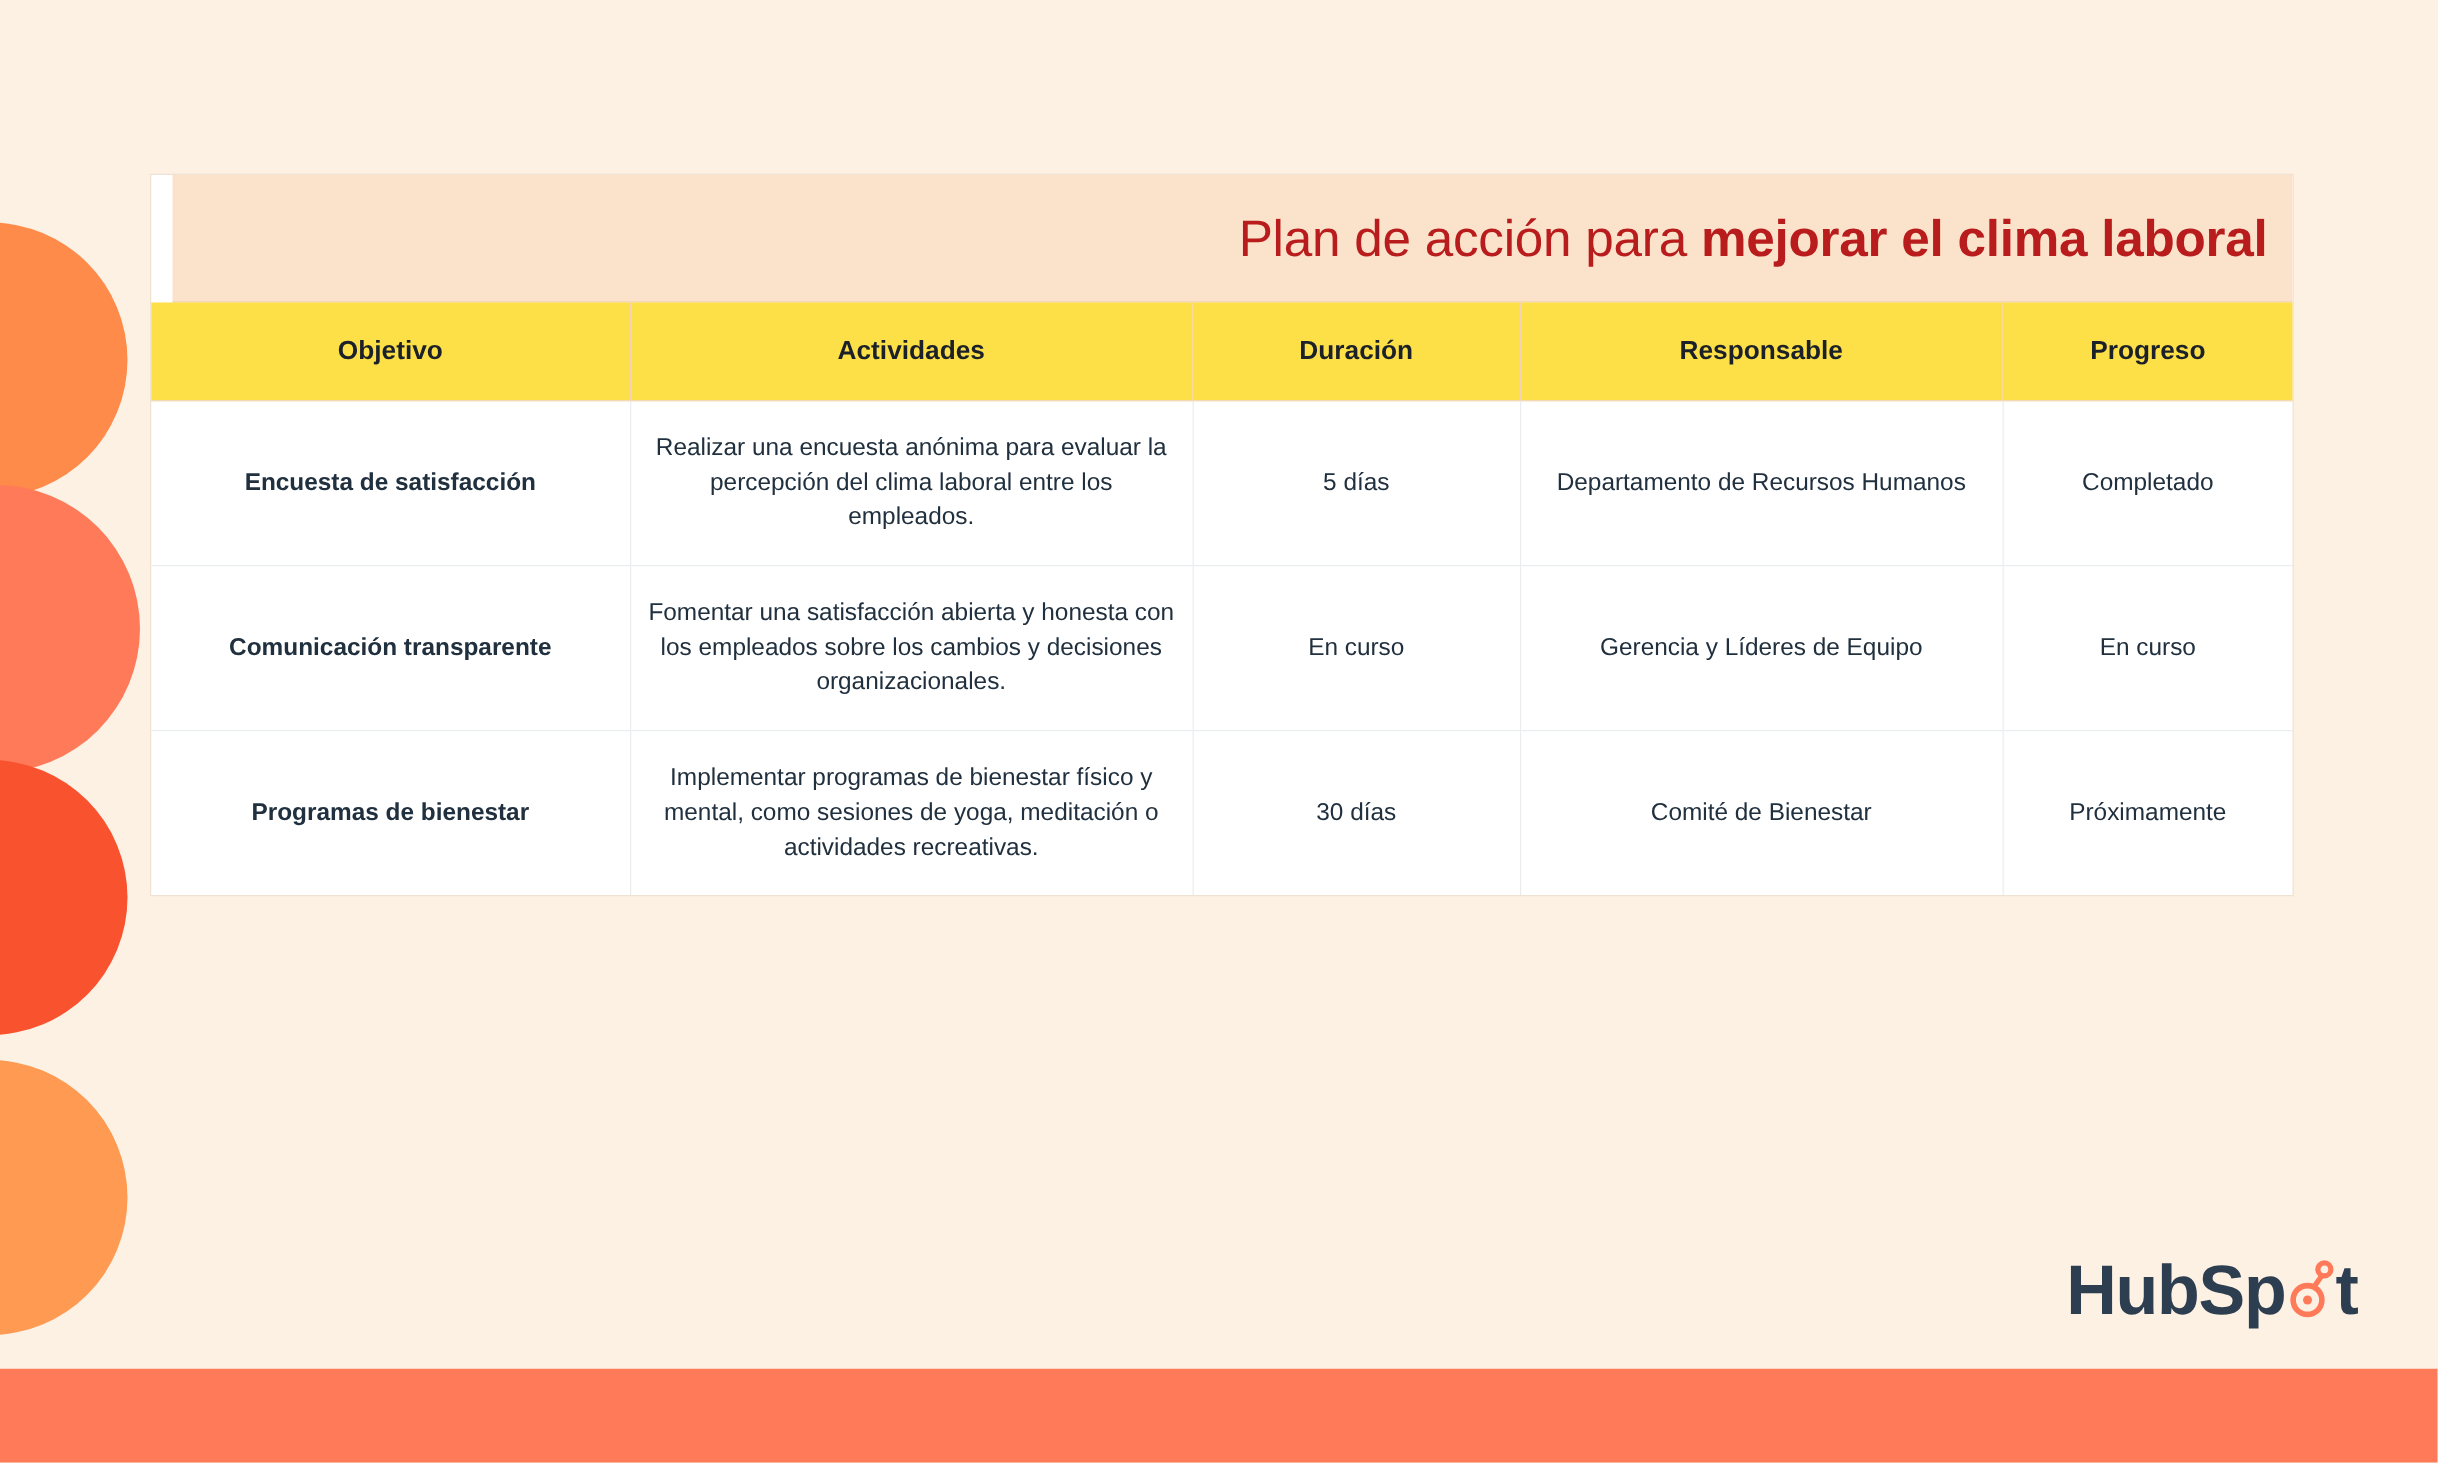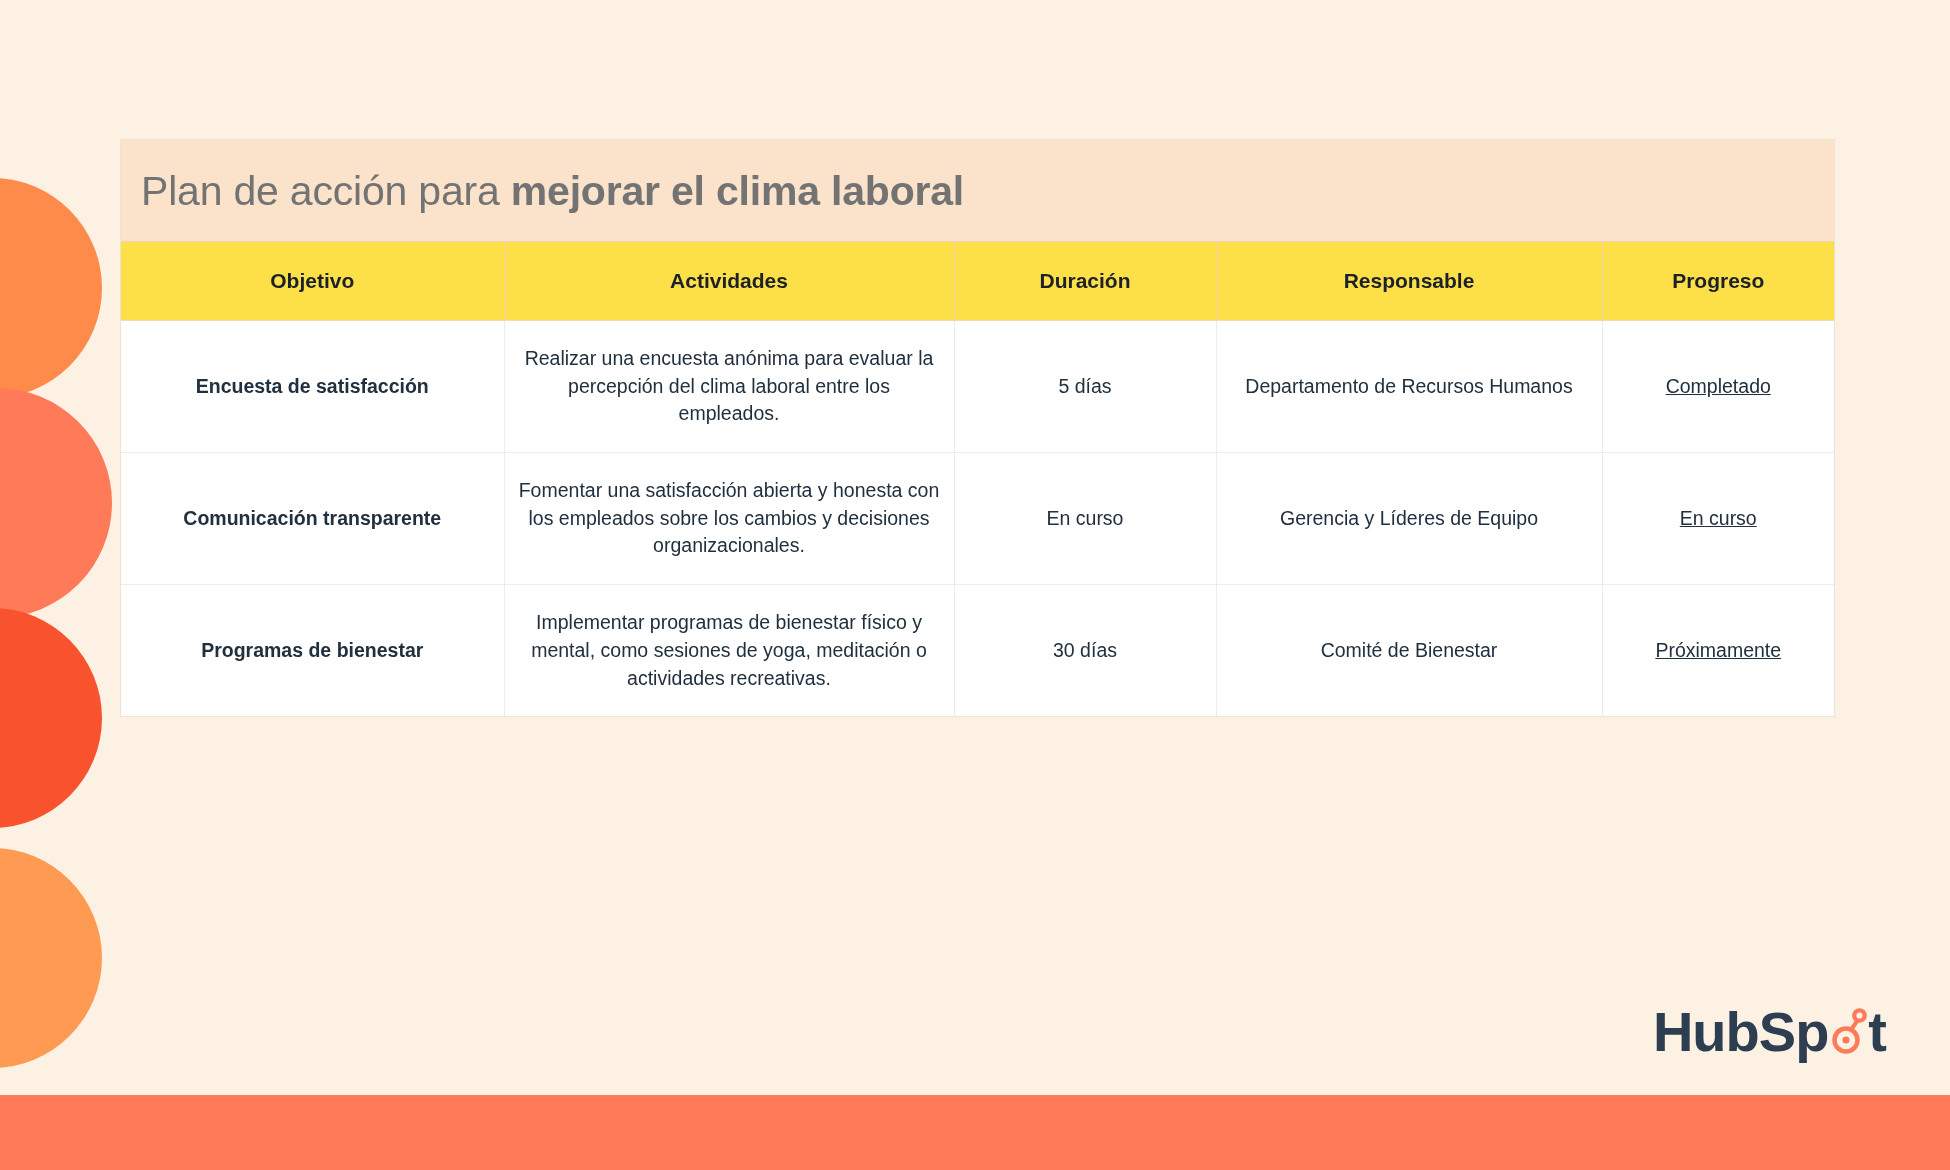--- a/index.html
+++ b/index.html
@@ -65,27 +65,28 @@
     position: absolute;
     left: 121px;
     top: 140px;
     width: 1713px;
     background: #FFFFFF;
     box-shadow: 0 0 0 1px #F0E2D2;
   }
 
   .table-title {
     background: #FBE2CA;
-    text-align: left;
+    text-align: right;
     font-size: 41px;
-    color: #737373;
+    color: #b91c1c;
     padding: 28px 20px 26px 20px;
     font-weight: 400;
     letter-spacing: -0.2px;
     border-bottom: 1px solid #F2D2B6;
+    margin-left: 17px;
   }
   .table-title b {
     font-weight: 700;
   }
 
   table.plan {
     border-collapse: collapse;
     width: 100%;
     table-layout: fixed;
   }
@@ -104,21 +105,21 @@
   table.plan td {
     font-size: 19.5px;
     color: #21303E;
     text-align: center;
     vertical-align: middle;
     padding: 24px 12px;
     border-right: 1px solid #EAEDF0;
     border-bottom: 1px solid #EAEDF0;
     line-height: 1.42;
   }
-  table.plan td:last-child { border-right: none; text-decoration: underline; }
+  table.plan td:last-child { border-right: none; }
   table.plan tr:last-child td { border-bottom: none; }
 
   td.col-obj {
     font-weight: 700;
     color: #16222E;
     font-size: 20px;
   }
 
   
   col.c0 { width: 383px; }

